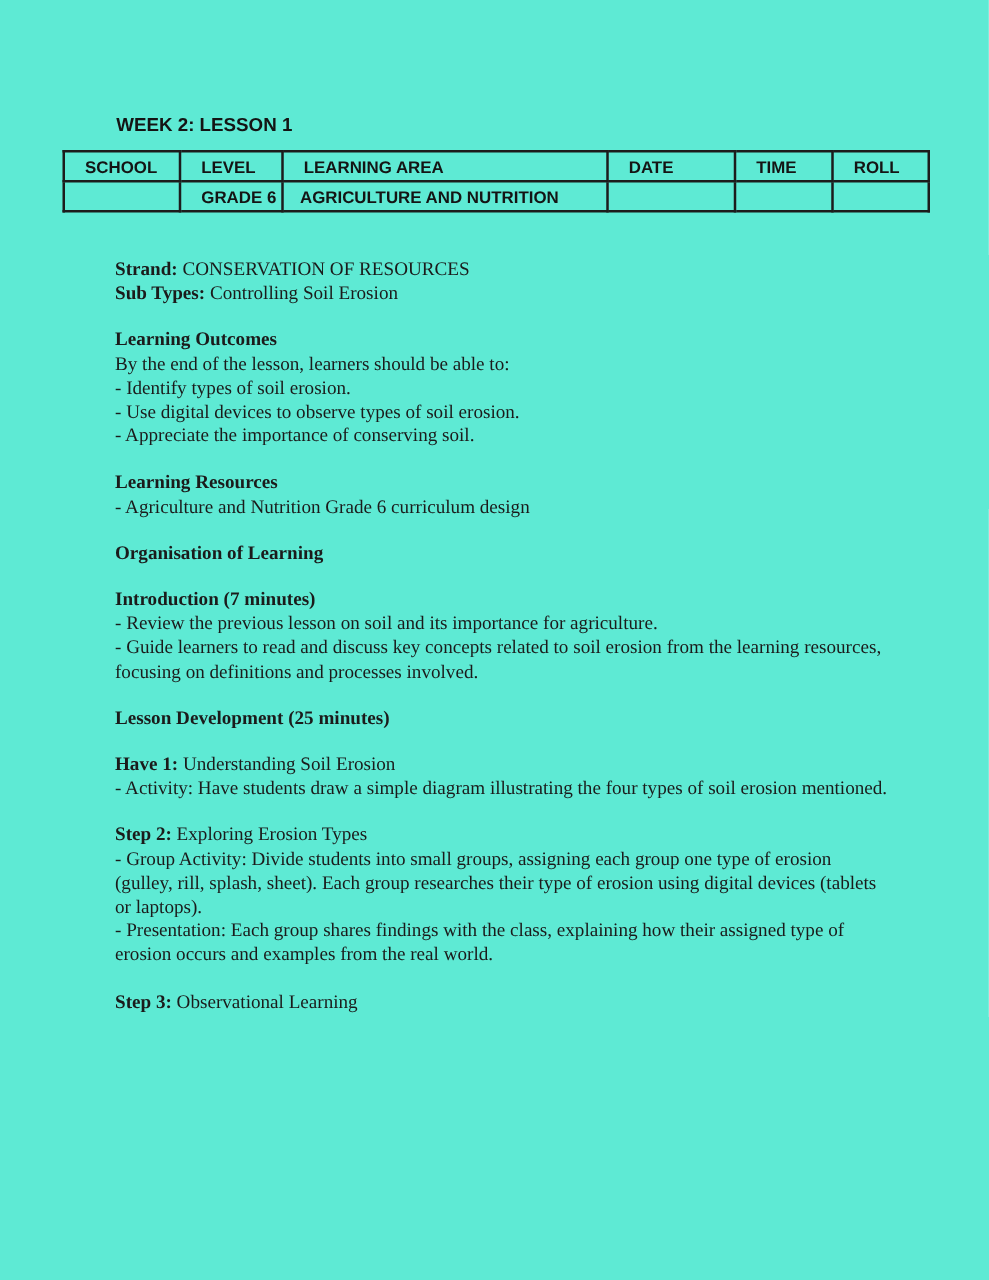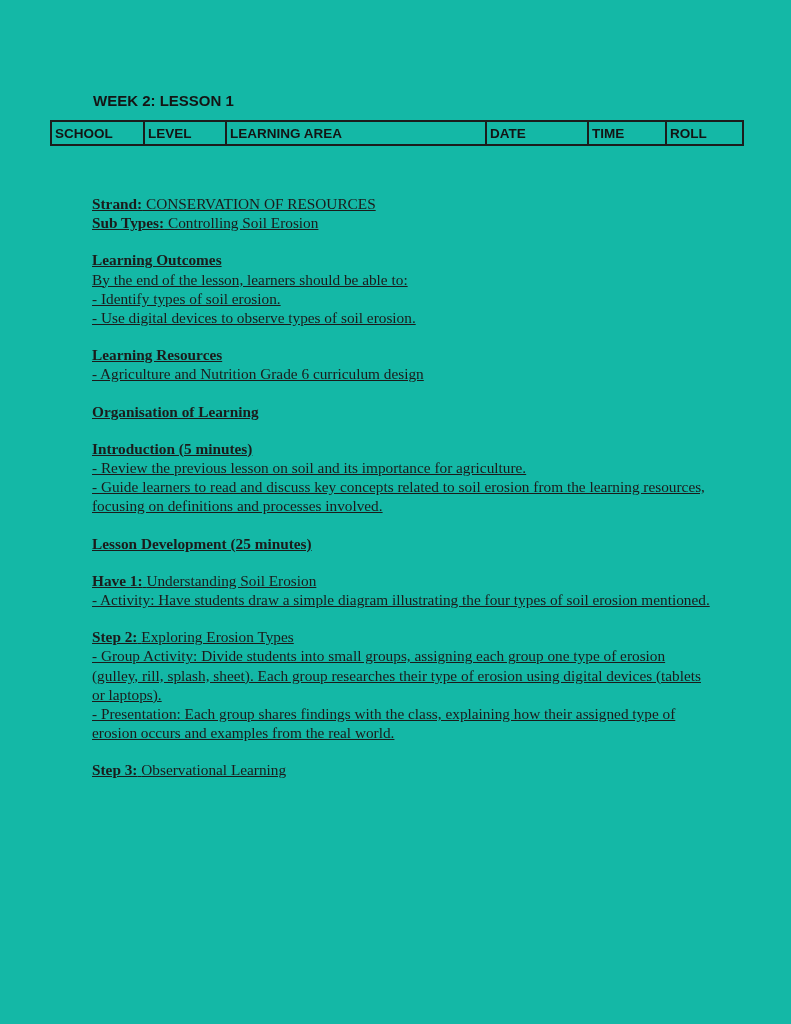--- a/index.html
+++ b/index.html
@@ -4,21 +4,21 @@
 <style>
   html, body { margin: 0; padding: 0; }
   body {
     width: 791px; height: 1024px;
     background: #ffffff;
     font-family: "Liberation Serif", serif;
   }
   .page {
     position: relative;
     width: 791px; height: 1024px;
-    background: #14b8a6;
+    background: #5eead4;
     color: #1a1a1a;
     overflow: hidden;
   }
   .doc-title {
     position: absolute;
     left: 93px; top: 92px;
     font-family: "Liberation Sans", sans-serif;
     font-weight: 700;
     font-size: 15px;
     color: #141414;
@@ -27,21 +27,21 @@
   .info-table {
     position: absolute;
     left: 50px; top: 120px;
     width: 692px;
     border-collapse: collapse;
     table-layout: fixed;
   }
   .info-table th, .info-table td {
     border: 2px solid #1c1c1c;
     height: 22px;
-    padding: 0 2px 0 3px;
+    padding: 0 2px 0 16px;
     font-family: "Liberation Sans", sans-serif;
     font-weight: 700;
     font-size: 13.5px;
     color: #141414;
     text-align: left;
     vertical-align: middle;
     overflow: hidden;
     white-space: nowrap;
   }
   .info-table td.pad-more { padding-left: 13px; }
@@ -52,21 +52,21 @@
   .col-time { width: 78px; }
   .col-roll { width: 77px; }
   .content {
     position: absolute;
     left: 92px; top: 194px;
     width: 620px;
     font-size: 15.3px;
     line-height: 19.2px;
     color: #1b1b1b;
   }
-  .block { margin: 0 0 18px 0; text-decoration: underline; }
+  .block { margin: 12px 0 18px 0; }
   .block p { margin: 0; }
   .bold { font-weight: 700; }
 </style>
 </head>
 <body>
 
 <div class="page">
 
   <div class="doc-title">WEEK 2: LESSON 1</div>
 
@@ -81,20 +81,28 @@
     </colgroup>
     <tbody>
       <tr>
         <th>SCHOOL</th>
         <th>LEVEL</th>
         <th>LEARNING AREA</th>
         <th>DATE</th>
         <th>TIME</th>
         <th>ROLL</th>
       </tr>
+      <tr>
+        <td></td>
+        <td>GRADE 6</td>
+        <td class="pad-more">AGRICULTURE AND NUTRITION</td>
+        <td></td>
+        <td></td>
+        <td></td>
+      </tr>
     </tbody>
   </table>
 
   <div class="content">
 
     <div class="block">
       <p>
         <span class="bold">Strand:</span>
         <span>CONSERVATION OF RESOURCES</span>
       </p>
@@ -102,36 +110,37 @@
         <span class="bold">Sub Types:</span>
         <span>Controlling Soil Erosion</span>
       </p>
     </div>
 
     <div class="block">
       <p class="bold">Learning Outcomes</p>
       <p>By the end of the lesson, learners should be able to:</p>
       <p>- Identify types of soil erosion.</p>
       <p>- Use digital devices to observe types of soil erosion.</p>
+      <p>- Appreciate the importance of conserving soil.</p>
     </div>
 
     <div class="block">
     </div>
 
     <div class="block">
       <p class="bold">Learning Resources</p>
       <p>- Agriculture and Nutrition Grade 6 curriculum design</p>
     </div>
 
     <div class="block">
       <p class="bold">Organisation of Learning</p>
     </div>
 
     <div class="block">
-      <p class="bold">Introduction (5 minutes)</p>
+      <p class="bold">Introduction (7 minutes)</p>
       <p>- Review the previous lesson on soil and its importance for agriculture.</p>
       <p>- Guide learners to read and discuss key concepts related to soil erosion from the learning resources, focusing on definitions and processes involved.</p>
     </div>
 
     <div class="block">
       <p class="bold">Lesson Development (25 minutes)</p>
     </div>
 
     <div class="block">
       <p>

